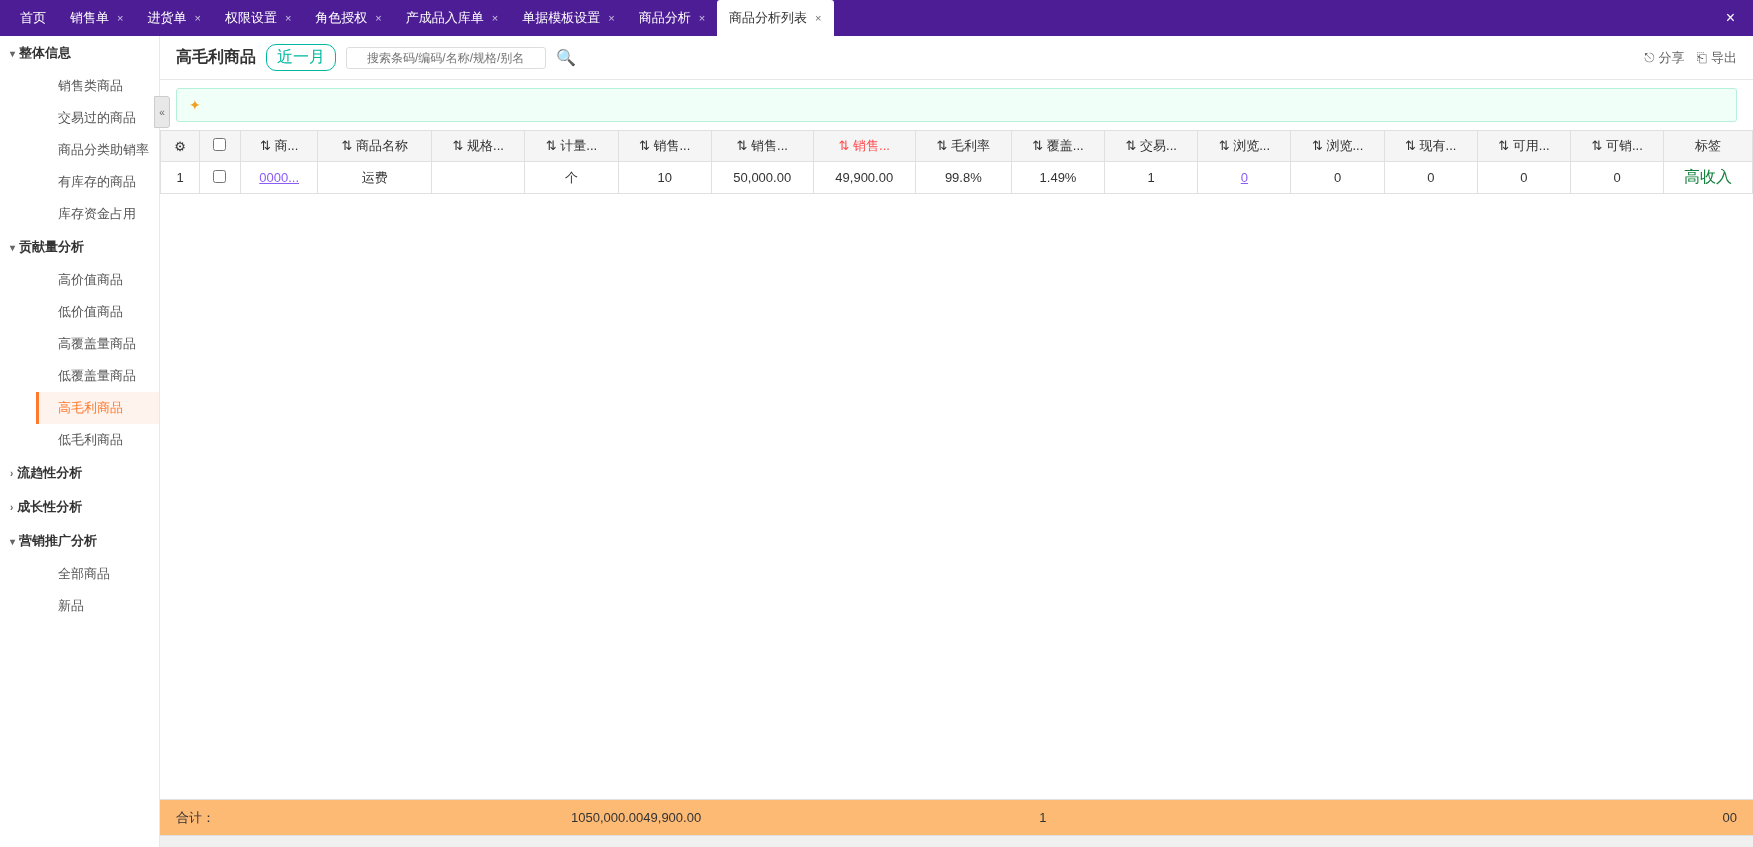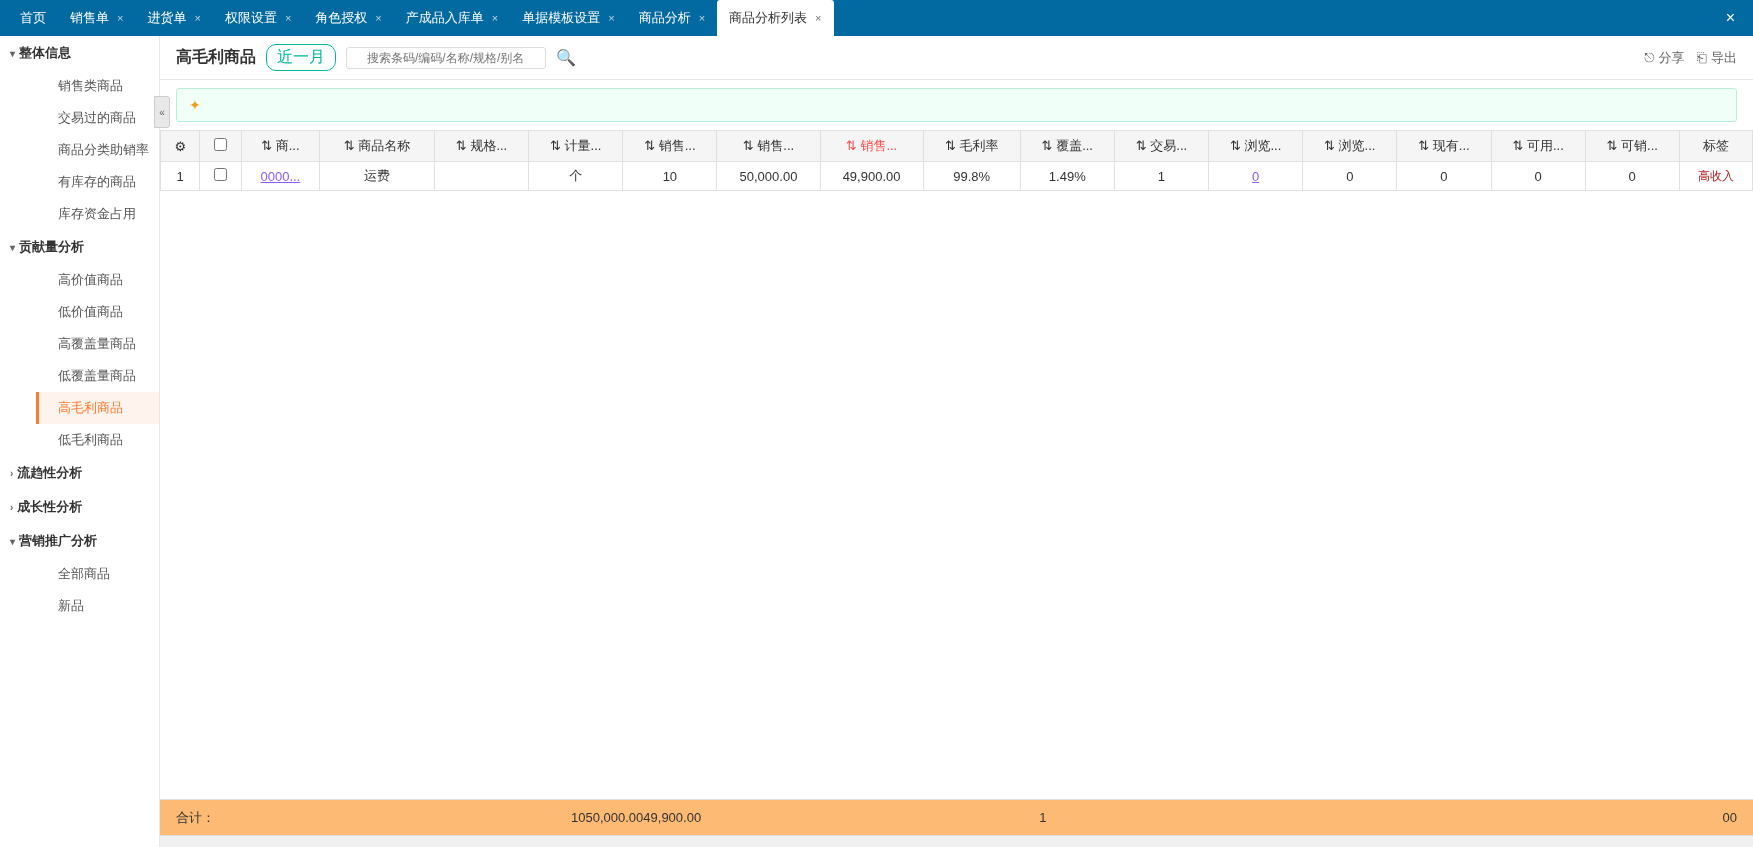--- a/index.html
+++ b/index.html
@@ -2,21 +2,21 @@
 <html><head>
   <meta charset="utf-8">
   <style>
     * { box-sizing: border-box; margin: 0; padding: 0; font-family: 'Microsoft YaHei', Arial, sans-serif; font-size: 13px; }
     body { background: #f5f5f5; overflow: hidden; height: 847px; width: 1753px; }
 
     
     .top-nav {
       display: flex;
       align-items: center;
-      background: #0369a1;
+      background: #4c1d95;
       height: 36px;
       padding: 0 8px;
       gap: 0;
     }
     .nav-item {
       color: #fff;
       padding: 0 12px;
       height: 36px;
       display: flex;
       align-items: center;
@@ -173,22 +173,22 @@
     }
     tbody td {
       border: 1px solid #e0e0e0;
       padding: 5px 8px;
       color: #333;
       text-align: center;
       background: #fff;
       white-space: nowrap;
     }
     .tag-green {
-      color: #b91c1c;
-      font-size: 12px;
+      color: #15803d;
+      font-size: 16px;
       text-align: right;
     }
     .tag-link {
       color: #8b5cf6;
       text-decoration: underline;
       cursor: pointer;
     }
 
     
     .table-footer {

